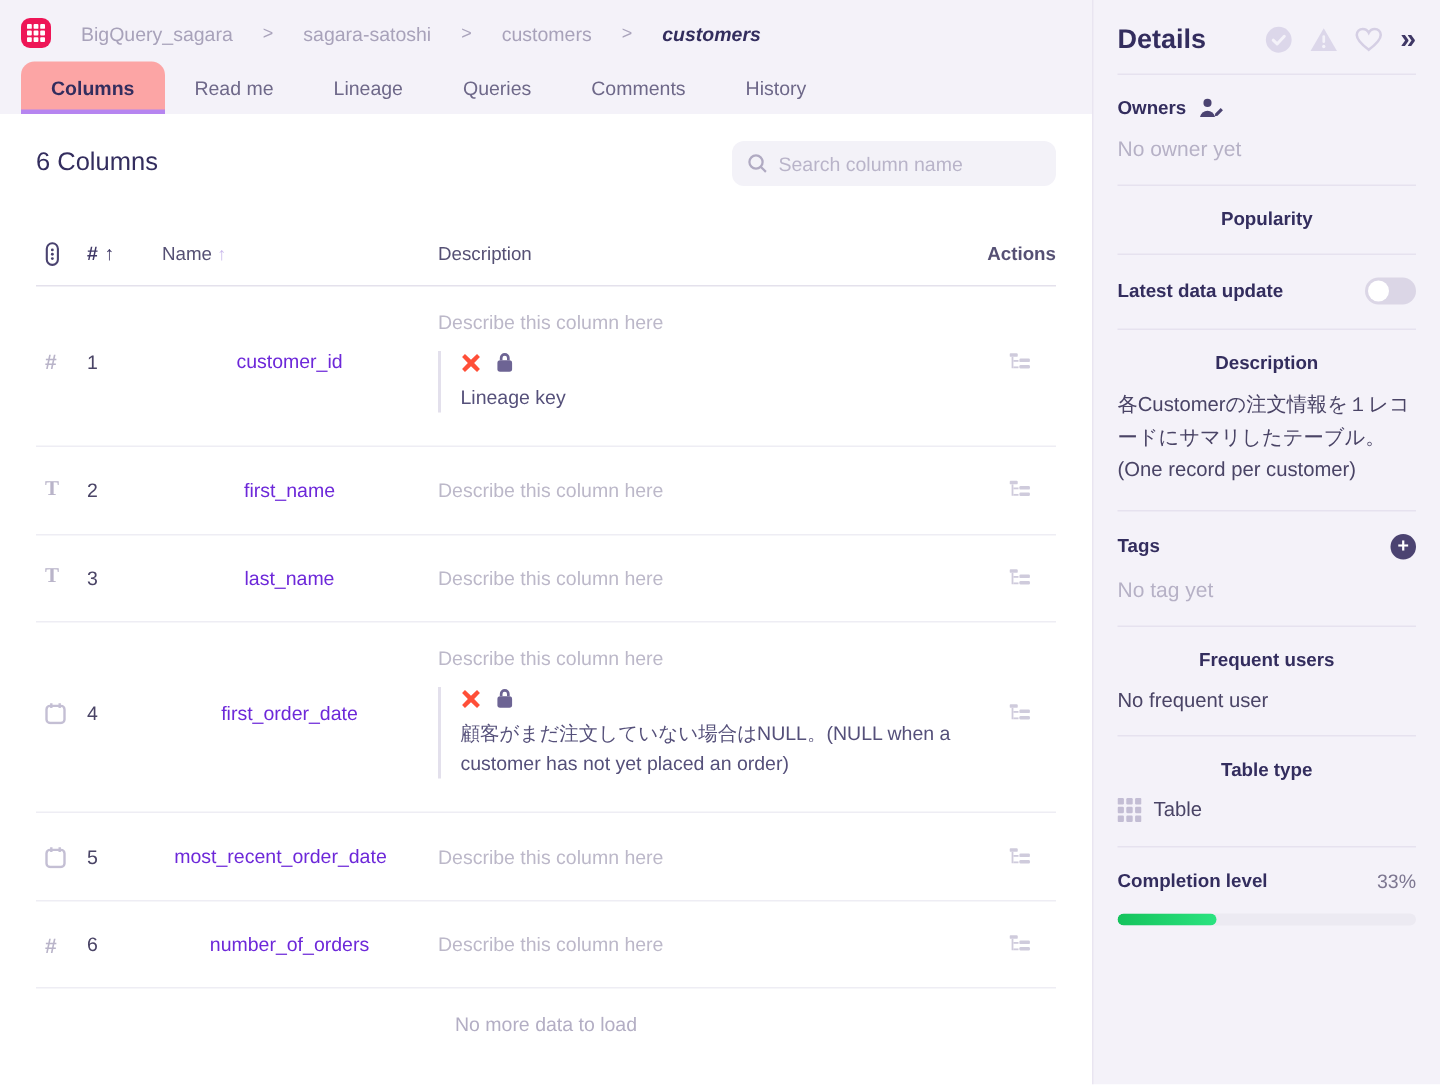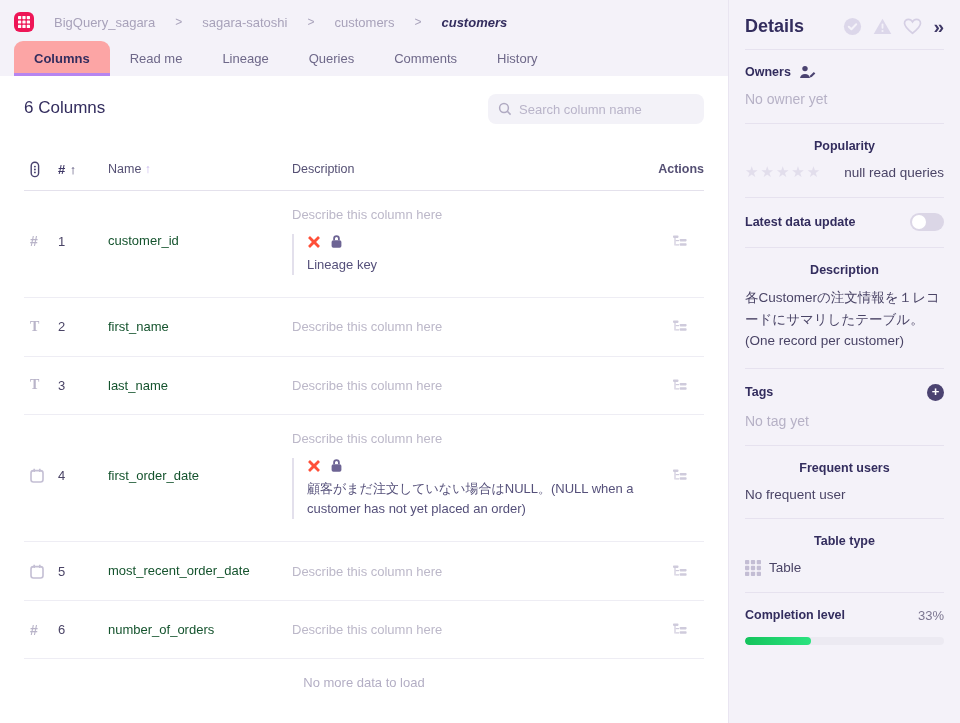--- a/index.html
+++ b/index.html
@@ -29,21 +29,21 @@
   .tablegrid { margin-top:28px; }
   .trow { display:grid; grid-template-columns:34px 50px 184px 1fr 48px; align-items:center; border-bottom:1px solid #eeedf4; }
   .thead { border-bottom:1px solid #e4e1ec; padding:8px 0 12px 0; }
   .th { font-size:12.5px; color:#555074; font-weight:500; }
   .th-sort { color:#3f3866; font-weight:700; font-size:13px; }
   .arrow-dim { color:#c9b8ec; font-size:12px; }
   .cell-type { display:flex; justify-content:flex-start; padding-left:6px; }
   .type-glyph { font-size:14px; color:#b9b4c9; font-weight:700; }
   .type-glyph.serif { font-family:"Liberation Serif", serif; }
   .cell-num { font-size:13px; color:#4a4466; }
-  .cell-name { font-size:13px; color:#14532d; word-break:break-all; line-height:1.5; padding-right:14px; }
+  .cell-name { font-size:13px; color:#6d28d9; word-break:break-all; line-height:1.5; padding-right:14px;text-align:center; }
   .cell-desc { font-size:13px; color:#bcb8c9; padding-right:10px; }
   .cell-actions { display:flex; justify-content:center; }
   .r-simple { padding:19px 0; }
   .r-tall { padding:16px 0 22px 0; }
   .desc-stack { display:flex; flex-direction:column; gap:10px; }
   .annotation { border-left:2px solid #e3e0ec; padding-left:13px; margin-top:2px; }
   .anno-icons { display:flex; align-items:center; gap:9px; margin-bottom:6px; }
   .anno-text { font-size:13px; color:#55507a; line-height:1.55; max-width:330px; }
   .load-footer { text-align:center; font-size:13px; color:#b3aec4; padding:16px 0; }
 
@@ -345,24 +345,20 @@
               <path d="M1 13 a5.1 5.1 0 0 1 10 0 Z"></path>
               <path d="M11.2 10.6 l3.6-3.6 1.5 1.5 -3.6 3.6 -1.9 0.4 Z"></path>
             </svg>
         </span>
       </div>
       <div class="s-empty">No owner yet</div>
     </div>
 
     <div class="section">
       <div class="s-label">Popularity</div>
-      <div class="pop-row">
-        <span class="stars">★★★★★</span>
-        <span class="pop-text">null read queries</span>
-      </div>
     </div>
 
     <div class="section">
       <div class="s-label-row">
         <span class="s-label">Latest data update</span>
         <span class="toggle">
             <span class="knob"></span>
           </span>
       </div>
     </div>

